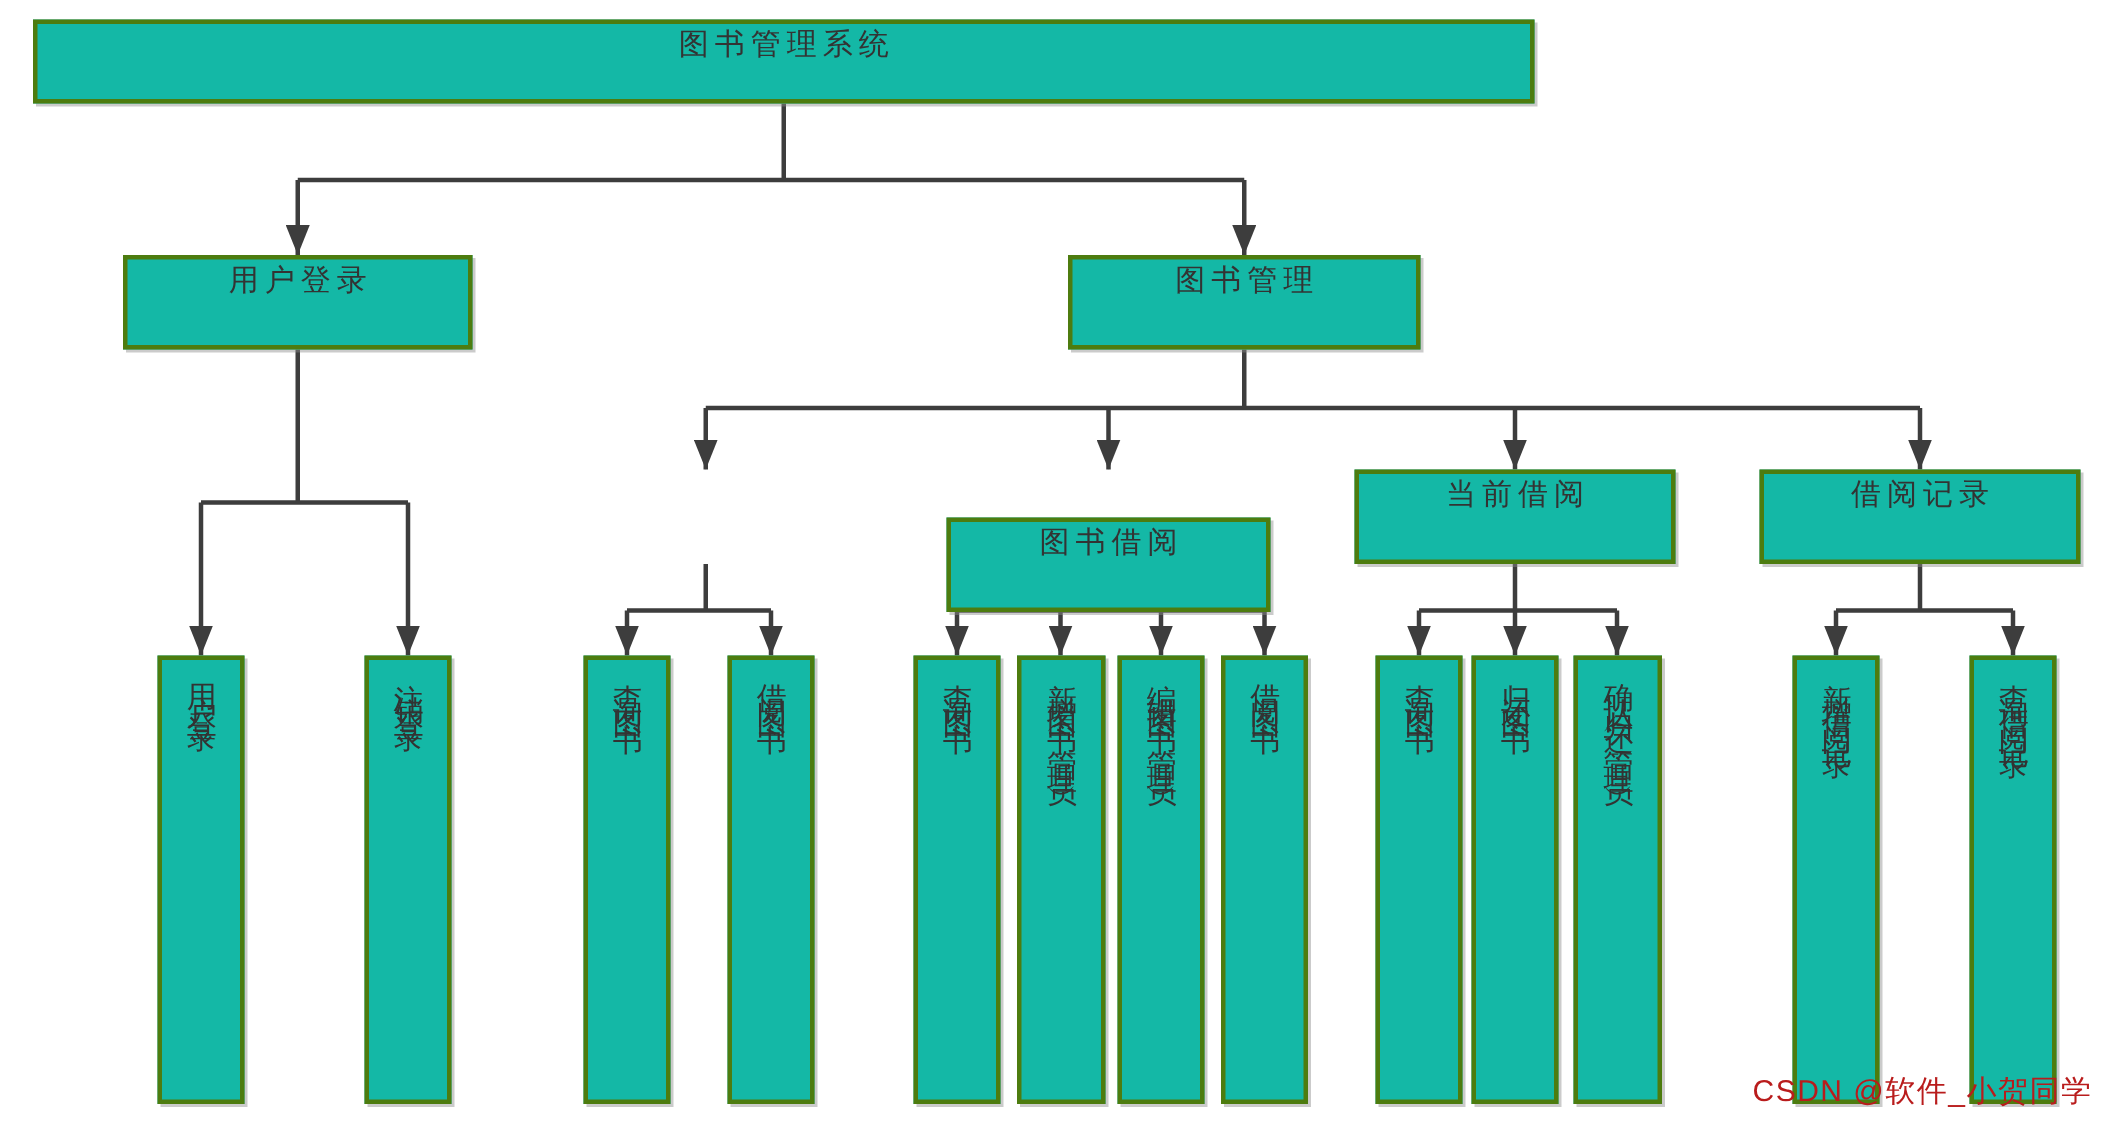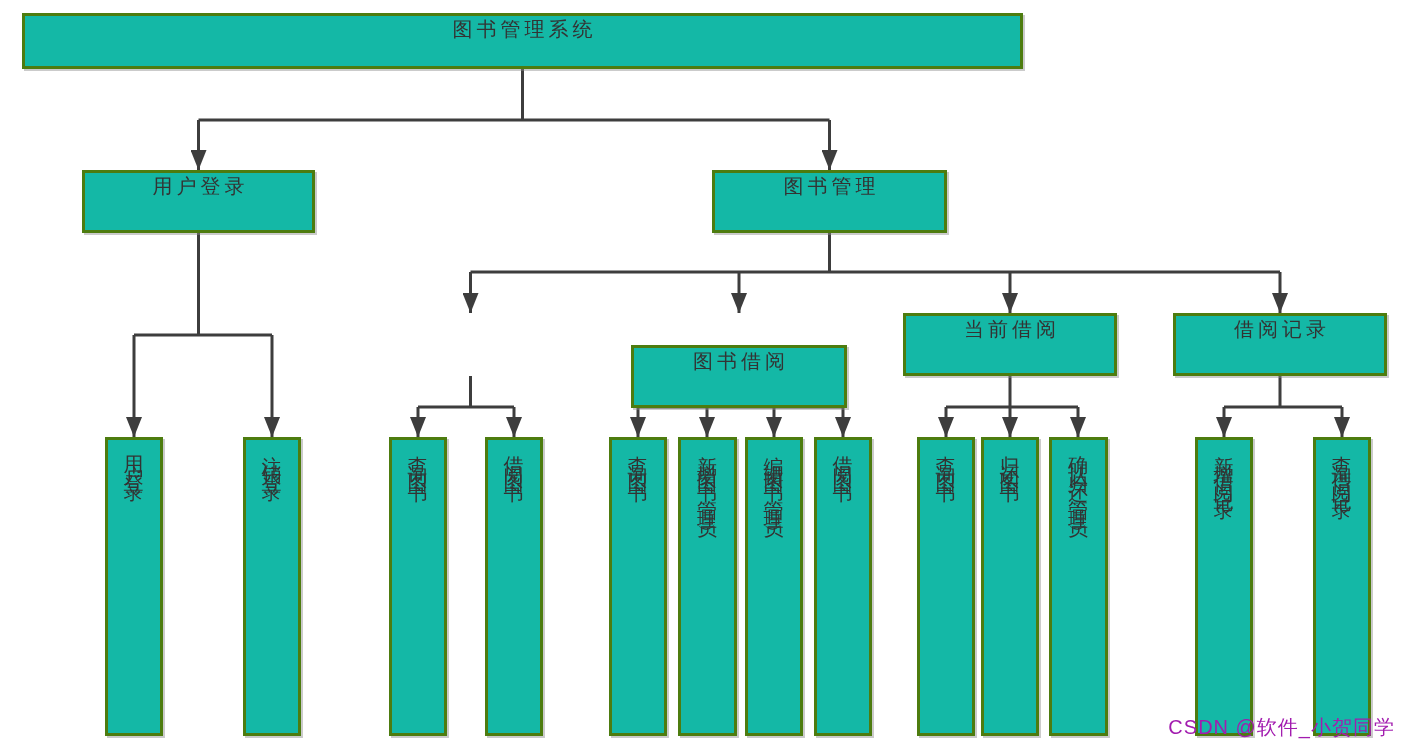--- a/index.html
+++ b/index.html
@@ -32,21 +32,21 @@
   .n-l3c{left:903px;top:313px;width:214px;height:63px;}
   .n-l3d{left:1173px;top:313px;width:214px;height:63px;}
   .leaf{top:437px;height:299px;width:58px;}
   .n-p1{left:105px;} .n-p2{left:243px;}
   .n-q1{left:389px;} .n-q2{left:485px;}
   .n-r1{left:609px;} .n-r2{left:678px;width:59px;} .n-r3{left:745px;} .n-r4{left:814px;}
   .n-s1{left:917px;} .n-s2{left:981px;} .n-s3{left:1049px;width:59px;}
   .n-t1{left:1195px;} .n-t2{left:1313px;}
   .watermark{
     position:absolute;z-index:5;right:10px;top:714px;
-    font-size:20px;letter-spacing:1px;color:#a21caf;white-space:nowrap;
+    font-size:20px;letter-spacing:1px;color:#b91c1c;white-space:nowrap;
   }
 </style>
 </head>
 <body>
 
 <div class="canvas">
 
   <svg class="connectors" width="1405" height="747" viewBox="0 0 1405 747">
     <defs>
       <marker id="arr" markerUnits="userSpaceOnUse" markerWidth="20" markerHeight="16" viewBox="0 0 20 16" refX="20" refY="8" orient="auto">

